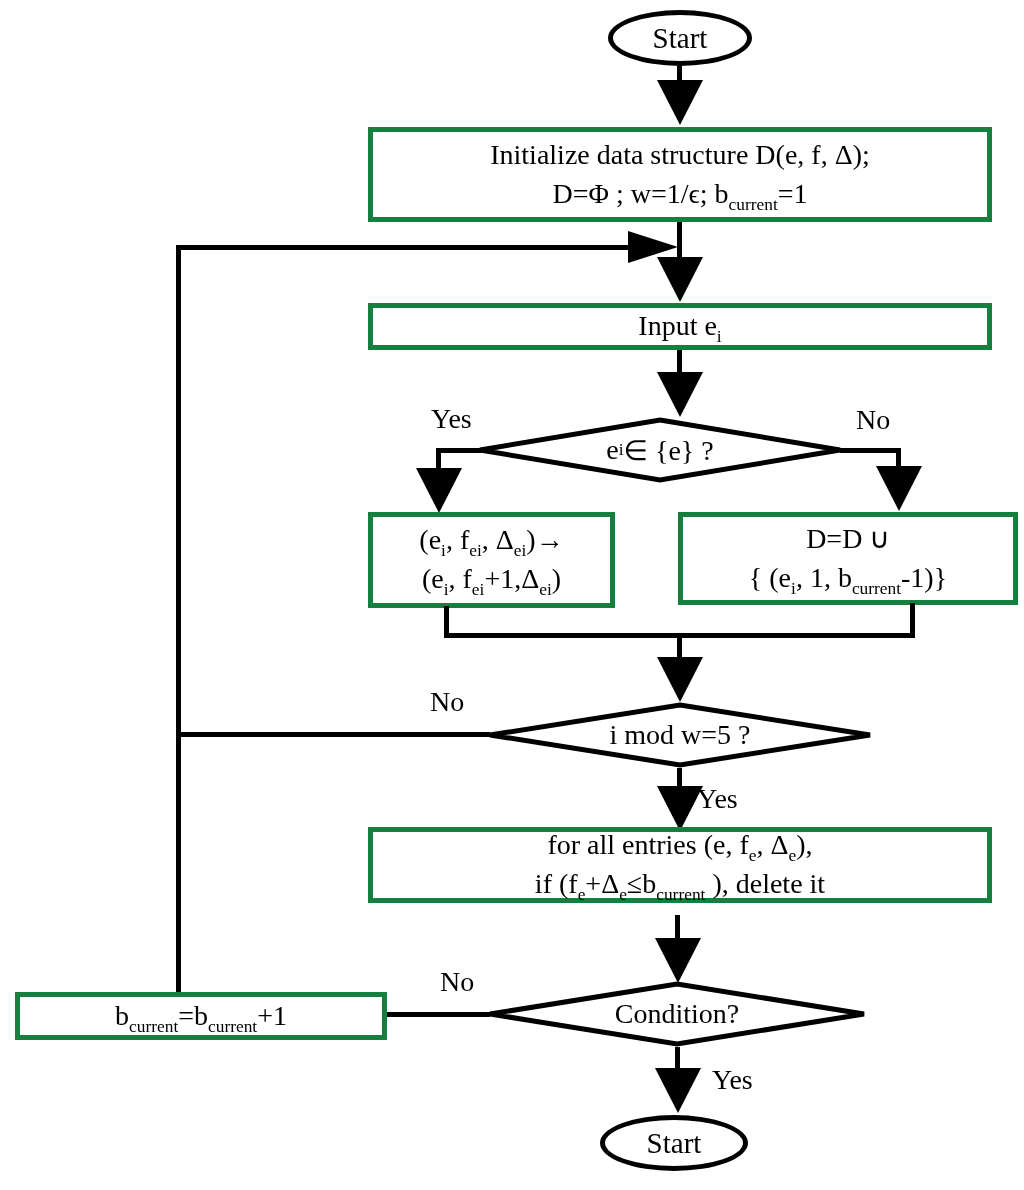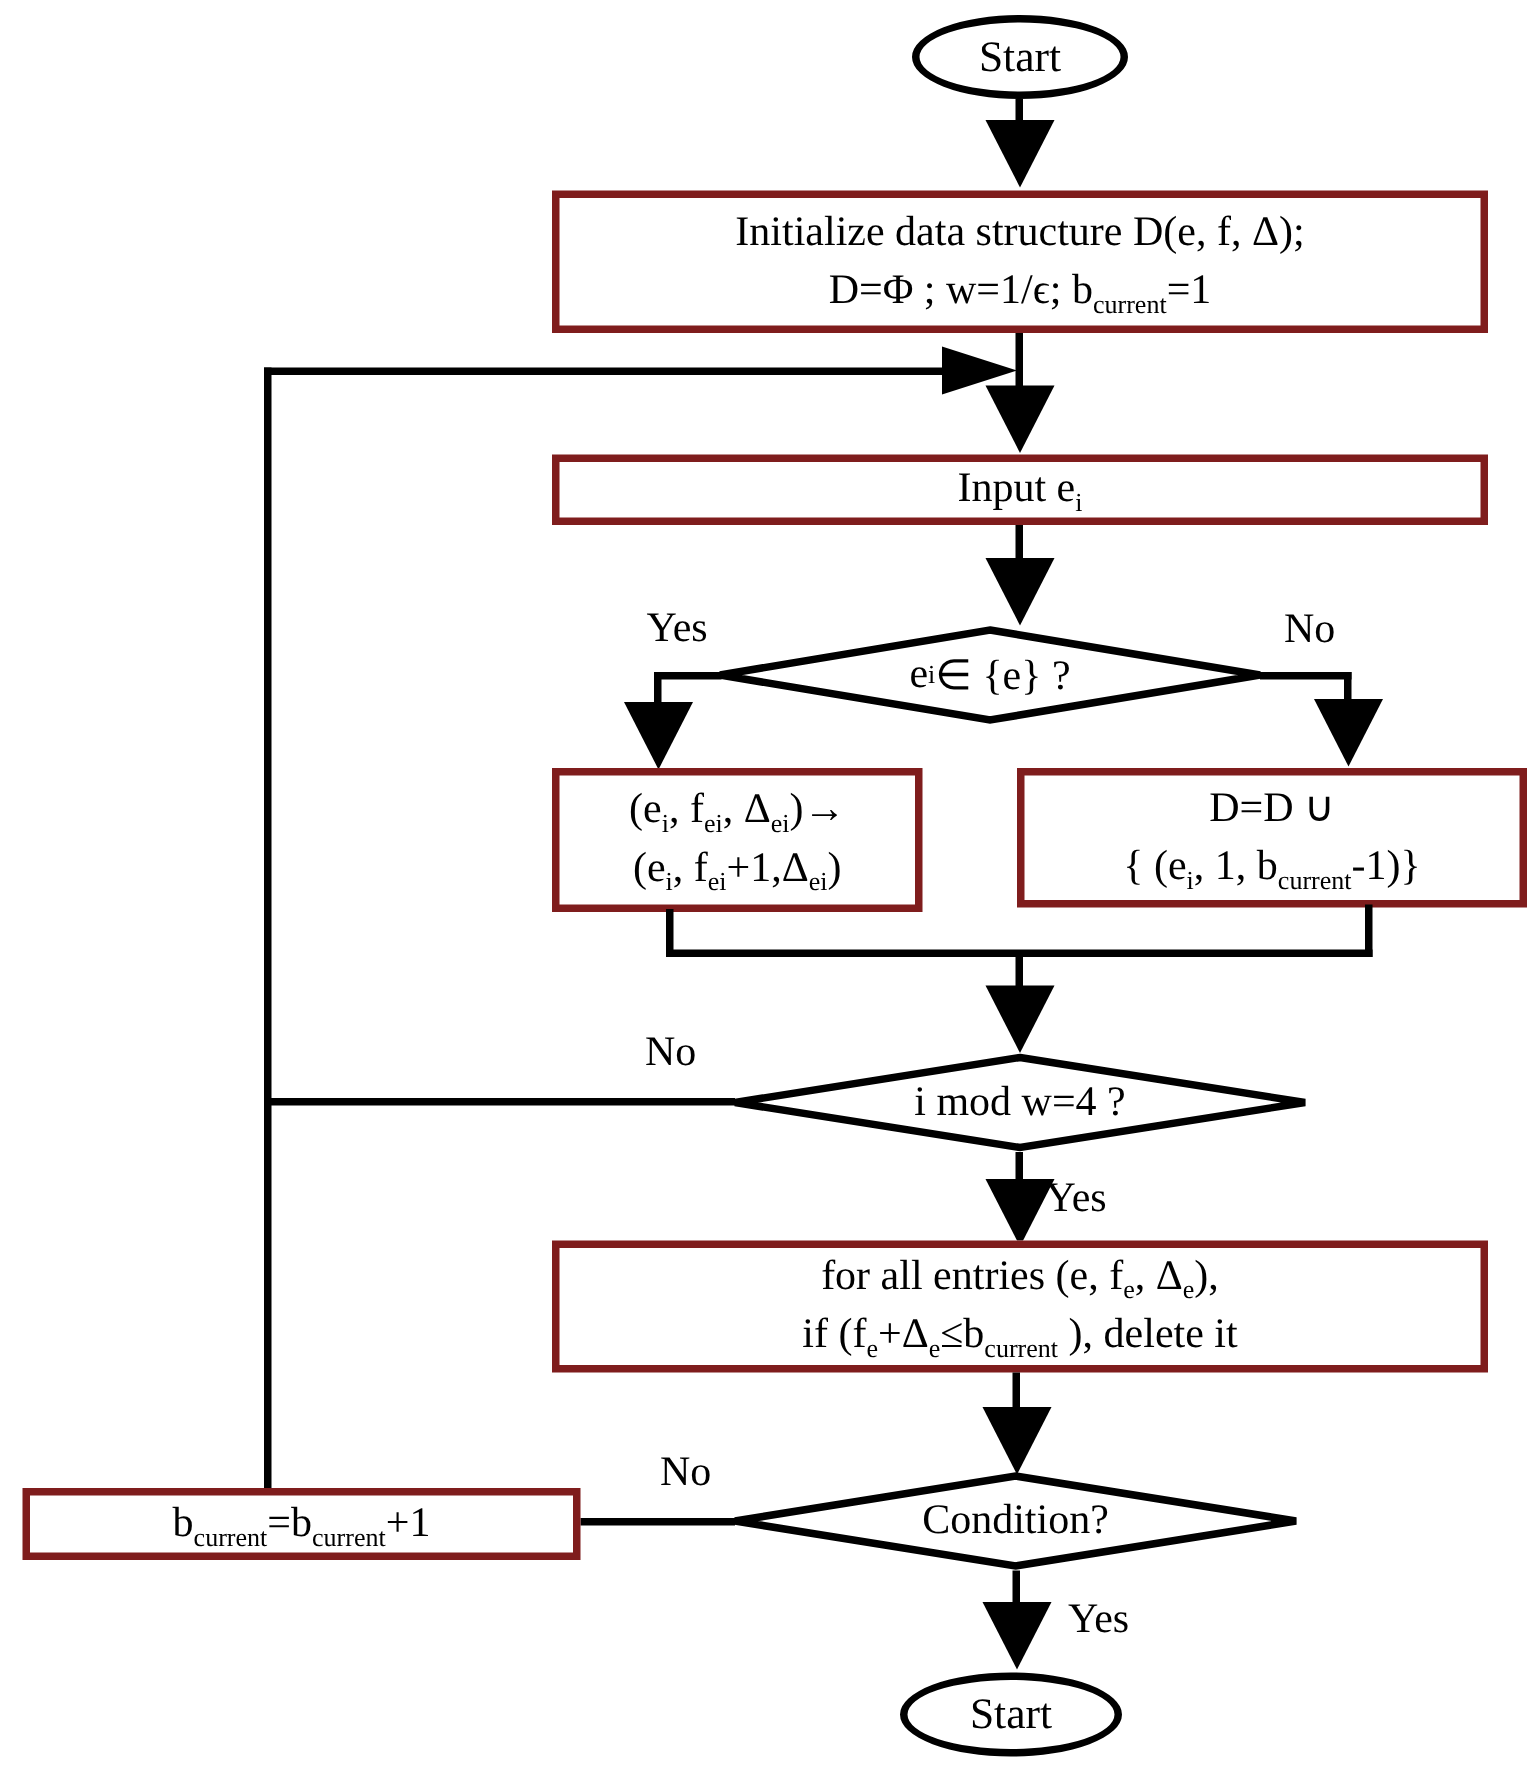--- a/index.html
+++ b/index.html
@@ -2,21 +2,21 @@
 <html><head>
 <meta charset="utf-8">
 <style>
   html,body { margin:0; padding:0; background:#ffffff; }
   .canvas {
     position:relative; width:1024px; height:1190px; background:#ffffff;
     font-family:"Liberation Serif", serif; color:#000;
     overflow:hidden;
   }
   .box {
-    position:absolute; box-sizing:border-box; border:5px solid #7f1d1d; background:#fff;
+    position:absolute; box-sizing:border-box; border:5px solid #15803d; background:#fff;
     display:flex; flex-direction:column; align-items:center; justify-content:center;
     text-align:center; font-size:28px; line-height:1.38;
   }
   .oval {
     position:absolute; box-sizing:border-box; border:5px solid #000; border-radius:50%;
     background:#fff; display:flex; align-items:center; justify-content:center; font-size:29px;
   }
   .diamond { position:absolute; }
   .diamond svg { position:absolute; left:0; top:0; width:100%; height:100%; }
   .dtext {
@@ -91,30 +91,30 @@
   <div class="vline" style="left:444px; top:606px; width:5px; height:32px;"></div>
   <div class="vline" style="left:910px; top:603px; width:5px; height:35px;"></div>
   <div class="hline" style="left:444px; top:633px; width:471px; height:5px;"></div>
   <div class="vline" style="left:677px; top:636px; width:5px; height:24px;"></div>
   <div class="arr down" style="left:657px; top:657px;"></div>
 
   <div class="diamond" style="left:487px; top:702px; width:386px; height:66px;">
     <svg viewBox="0 0 386 66">
       <polygon points="193,3 383,33 193,63 3,33" fill="#ffffff" stroke="#000000" stroke-width="5"></polygon>
     </svg>
-    <div class="dtext">i mod w=4 ?</div>
+    <div class="dtext">i mod w=5 ?</div>
   </div>
   <div class="label" style="left:430px; top:686px;">No</div>
   <div class="hline" style="left:178px; top:732px; width:312px; height:5px;"></div>
 
   <div class="vline" style="left:677px; top:768px; width:5px; height:24px;"></div>
   <div class="arr down" style="left:657px; top:786px;"></div>
   <div class="label" style="left:697px; top:783px;">Yes</div>
 
-  <div class="box" style="left:368px; top:827px; width:624px; height:88px;">
+  <div class="box" style="left:368px; top:827px; width:624px; height:76px;">
     <div>for all entries (e, f<sub>e</sub>, Δ<sub>e</sub>),</div>
     <div>if (f<sub>e</sub>+Δ<sub>e</sub>≤b<sub>current</sub> ), delete it</div>
   </div>
 
   <div class="vline" style="left:675px; top:915px; width:5px; height:26px;"></div>
   <div class="arr down" style="left:655px; top:938px;"></div>
 
   <div class="diamond" style="left:487px; top:981px; width:380px; height:66px;">
     <svg viewBox="0 0 380 66">
       <polygon points="190,3 377,33 190,63 3,33" fill="#ffffff" stroke="#000000" stroke-width="5"></polygon>

